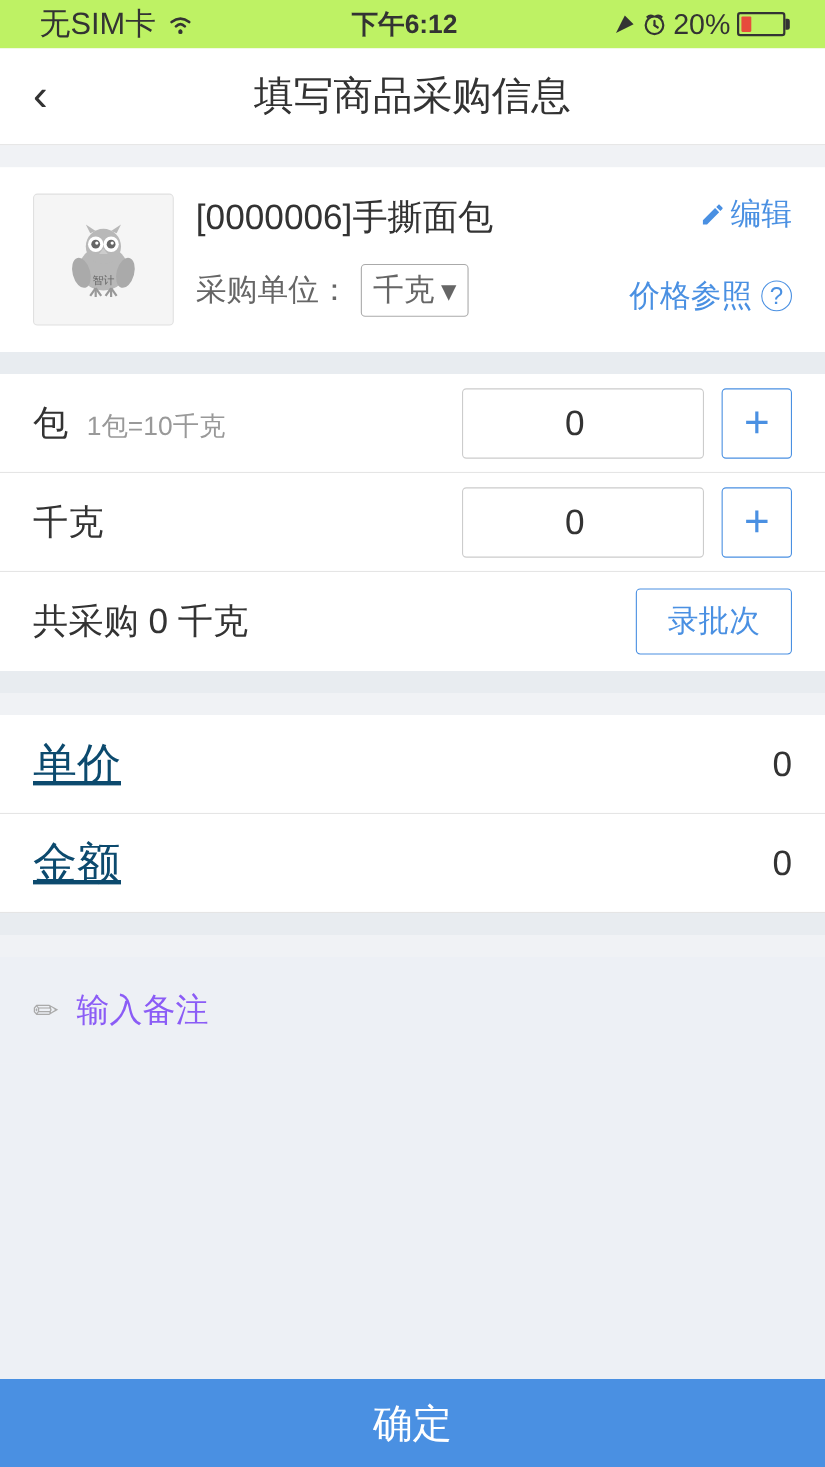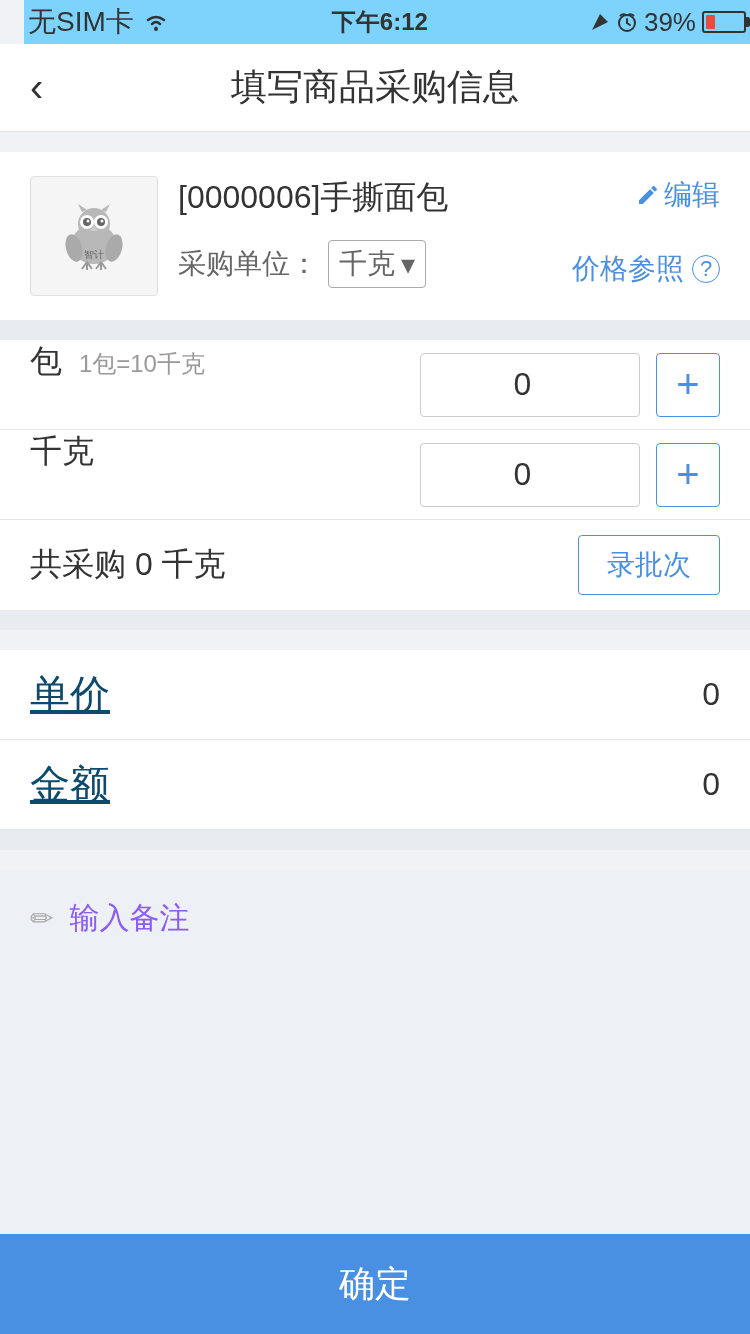--- a/index.html
+++ b/index.html
@@ -9,28 +9,27 @@
       min-height: 1334px;
       font-family: -apple-system, "PingFang SC", "Helvetica Neue", sans-serif;
       background: #f0f2f5;
       font-size: 32px;
       color: #333;
     }
 
     
     .status-bar {
       height: 44px;
-      background: #7dd3fc;
+      background: #bef264;
       display: flex;
       align-items: center;
       justify-content: space-between;
-      padding: 0 4px;
+      padding: 0 36px;
       font-size: 28px;
       font-weight: 500;
-      margin-left: 24px;
     }
     .status-left { display: flex; align-items: center; gap: 8px; }
     .status-center { font-size: 24px; font-weight: 600; }
     .status-right { display: flex; align-items: center; gap: 6px; font-size: 26px; }
     .battery-icon {
       display: inline-flex; align-items: center;
       border: 2px solid #333; border-radius: 3px;
       width: 44px; height: 22px; padding: 2px; position: relative;
     }
     .battery-icon::after {
@@ -151,20 +150,21 @@
       height: 20px;
       background: #e8ecf0;
     }
 
     
     .form-section {
       background: #fff;
     }
     .form-row {
       display: flex;
+      align-items: center;
       padding: 0 30px;
       height: 90px;
       border-bottom: 1px solid #e5e5e5;
     }
     .form-label {
       font-size: 32px;
       color: #333;
       min-width: 120px;
     }
     .form-label-sub {
@@ -270,21 +270,21 @@
       min-height: 300px;
       background: #edf0f5;
     }
 
     
     .confirm-btn {
       position: fixed;
       bottom: 0;
       left: 0;
       width: 750px;
-      height: 100px;
+      height: 80px;
       background: #4a90e2;
       display: flex;
       align-items: center;
       justify-content: center;
       font-size: 36px;
       color: #fff;
       font-weight: 500;
       cursor: pointer;
     }
 
@@ -311,21 +311,21 @@
     <svg width="20" height="20" viewBox="0 0 20 20">
       <path d="M2 18 L10 2 L18 10 Z" fill="#333"></path>
     </svg>
     <svg width="22" height="22" viewBox="0 0 22 22">
       <circle cx="11" cy="12" r="8" stroke="#333" stroke-width="2" fill="none"></circle>
       <line x1="11" y1="8" x2="11" y2="12" stroke="#333" stroke-width="2" stroke-linecap="round"></line>
       <line x1="11" y1="12" x2="14" y2="14" stroke="#333" stroke-width="2" stroke-linecap="round"></line>
       <path d="M4 5 Q7 2 10 4" stroke="#333" stroke-width="2" fill="none"></path>
       <path d="M12 4 Q15 2 18 5" stroke="#333" stroke-width="2" fill="none"></path>
     </svg>
-    <span>39%</span>
+    <span>20%</span>
     <div class="battery-icon">
       <div class="battery-fill"></div>
     </div>
   </div>
 </div>
 
 <div class="nav-bar">
   <div class="nav-back">‹</div>
   <div class="nav-title">填写商品采购信息</div>
 </div>

